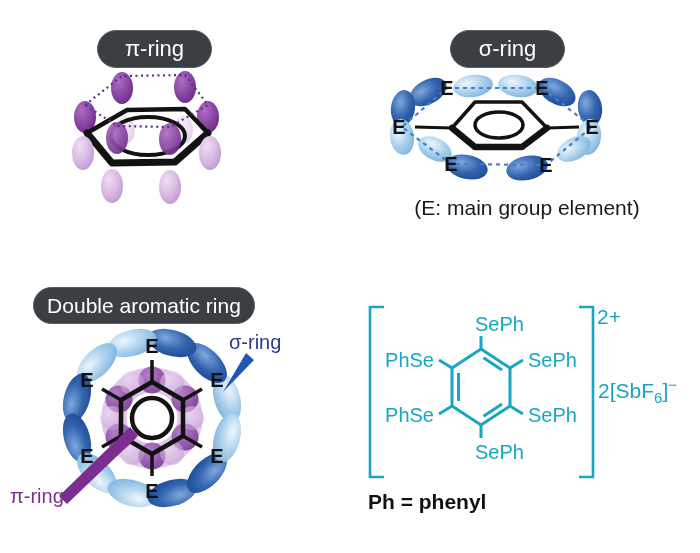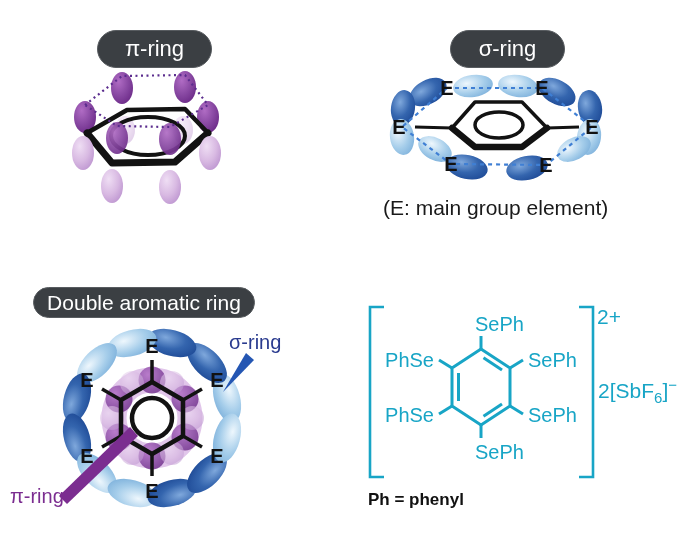--- a/index.html
+++ b/index.html
@@ -8,28 +8,28 @@
     font-family:"Liberation Sans", sans-serif;overflow:hidden;color:#1a1a1a;
   }
   .abs{position:absolute;border-radius:19px;}
   .label-box{
     background:#3b3f43;border:1px solid #585c60;color:#fff;
     display:flex;align-items:center;justify-content:center;
     box-sizing:border-box;
   }
   .label-box.big{left:97px;top:30px;width:115px;height:38px;font-size:22px;}
   .label-box.sigma{left:450px;top:30px;width:115px;height:38px;font-size:22px;}
-  .label-box.double{left:33px;top:287px;width:222px;height:31px;font-size:21px;}
+  .label-box.double{left:33px;top:287px;width:222px;height:37px;font-size:21px;}
   .caption{
-    left:383px;top:196px;width:288px;font-size:21px;color:#1a1a1a;
+    left:383px;top:196px;width:288px;text-align:center;font-size:21px;color:#1a1a1a;
   }
   .annot{font-size:20px;font-weight:500;}
   .annot.sigma{left:229px;top:331px;color:#2a3b8f;}
   .annot.pi{left:10px;top:485px;color:#7b2d90;}
-  .footnote{left:368px;top:490px;font-size:17px;font-weight:bold;color:#111;}
+  .footnote{left:368px;top:490px;font-size:21px;font-weight:bold;color:#111;}
   svg{position:absolute;overflow:visible;}
   svg text{font-family:"Liberation Sans", sans-serif;}
   .e-label{font-size:20px;font-weight:600;fill:#111;}
 </style>
 </head>
 <body>
 
 <div class="label-box big abs">
   <span>π-ring</span>
 </div>

